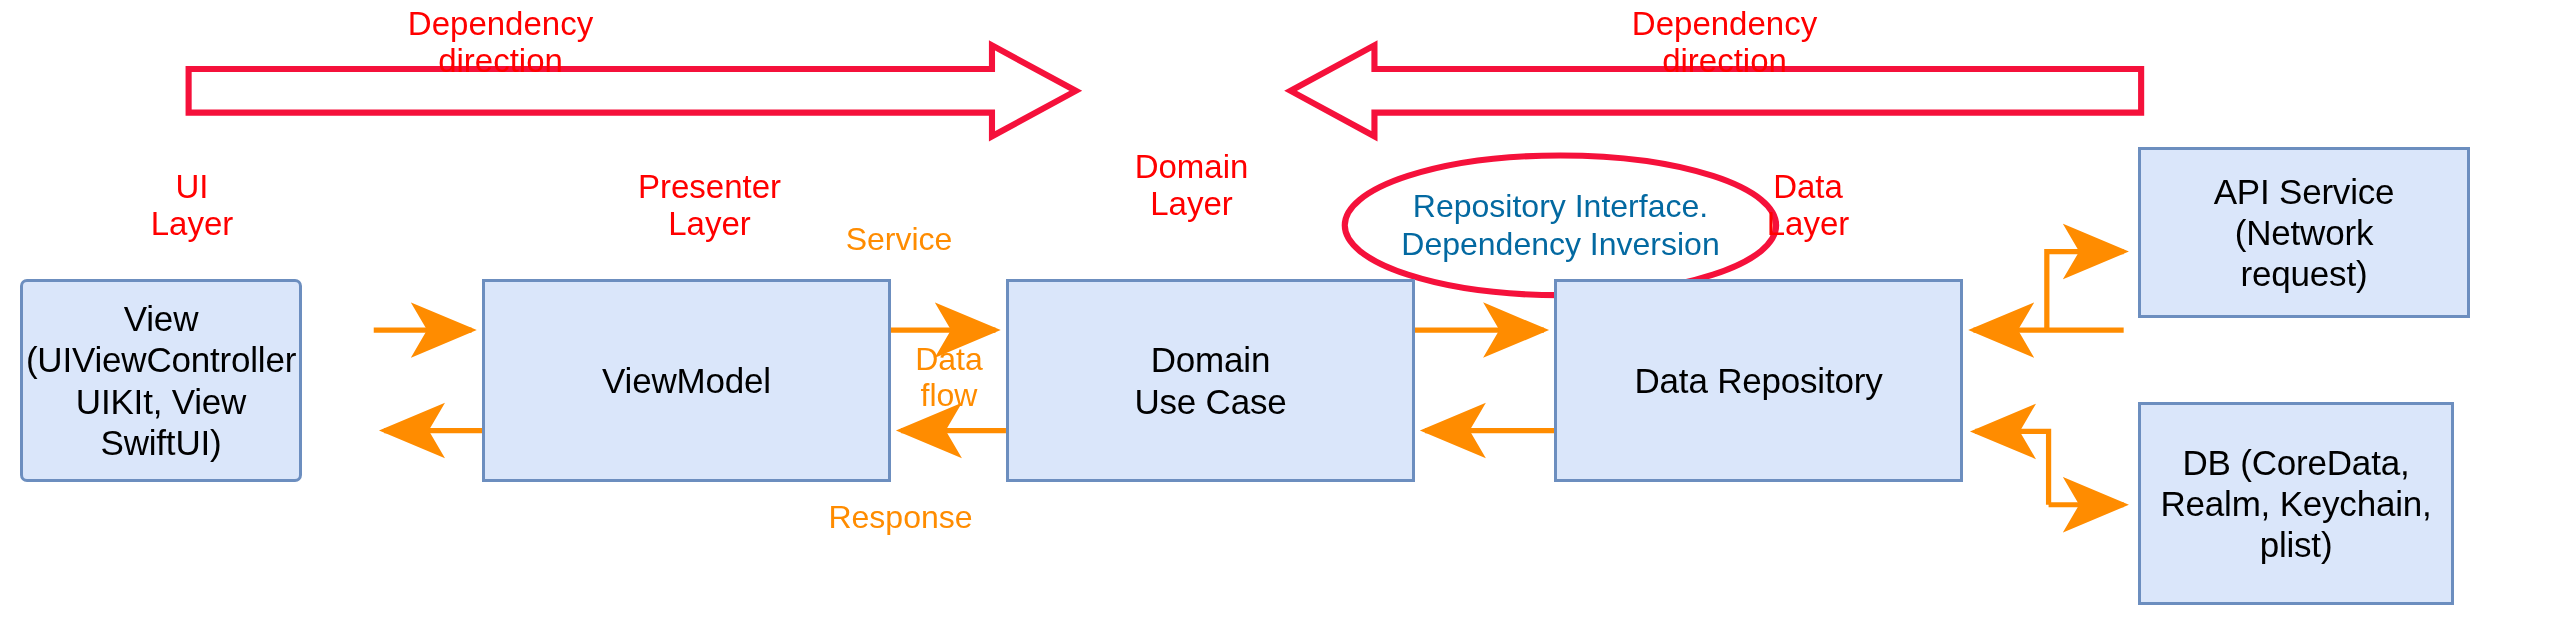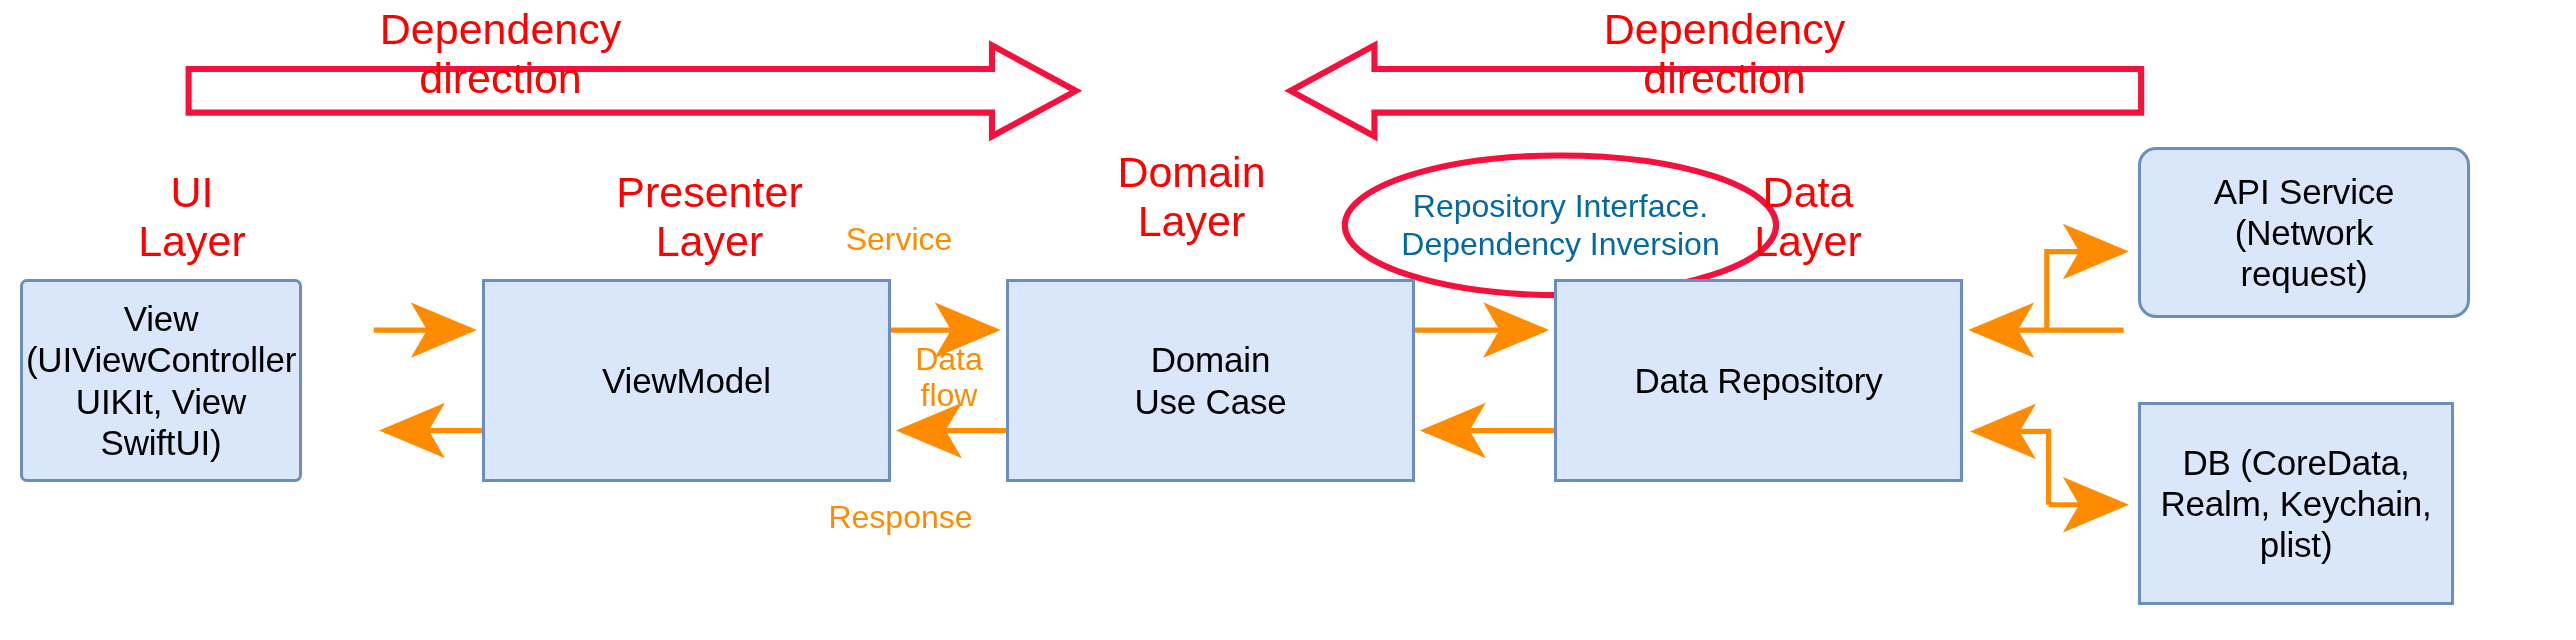--- a/index.html
+++ b/index.html
@@ -46,21 +46,21 @@
   .annot {
     position: absolute;
     text-align: center;
     white-space: pre-line;
     font-family: "Liberation Sans", sans-serif;
     line-height: 1.13;
     pointer-events: none;
   }
   .annot.red   { color: #ff0000; }
   .annot.orange{ color: #ff8c00; }
-  .annot.size-lg { font-size: 43px; }
+  .annot.size-lg { font-size: 33px; }
   .annot.size-md { font-size: 32px; }
   .ellipse-label {
     position: absolute;
     display: flex;
     align-items: center;
     justify-content: center;
     text-align: center;
     color: #0369a1;
     font-size: 32px;
     line-height: 1.16;
@@ -155,21 +155,21 @@
 UIKIt, View
 SwiftUI)</div>
 
   <div class="node-box" style="left:482px; top:279px; width:409px; height:203px;">ViewModel</div>
 
   <div class="node-box" style="left:1006px; top:279px; width:409px; height:203px;">Domain
 Use Case</div>
 
   <div class="node-box" style="left:1554px; top:279px; width:409px; height:203px;">Data Repository</div>
 
-  <div class="node-box" style="left:2138px; top:147px; width:332px; height:171px;border-radius:18px;">API Service (Network
+  <div class="node-box" style="left:2138px; top:147px; width:332px; height:171px;">API Service (Network
 request)</div>
 
   <div class="node-box" style="left:2138px; top:402px; width:316px; height:203px;">DB (CoreData,
 Realm, Keychain,
 plist)</div>
 
 </div>
 
 
 </body></html>

